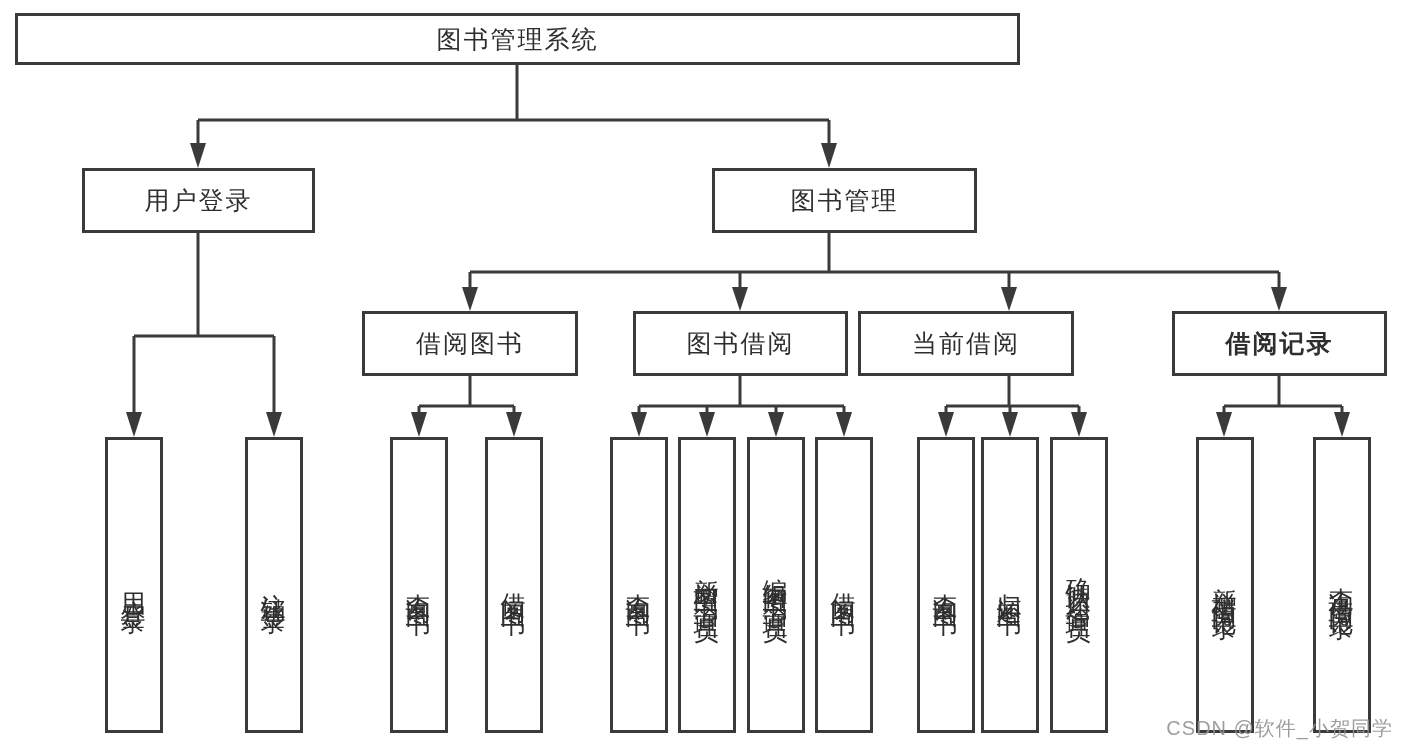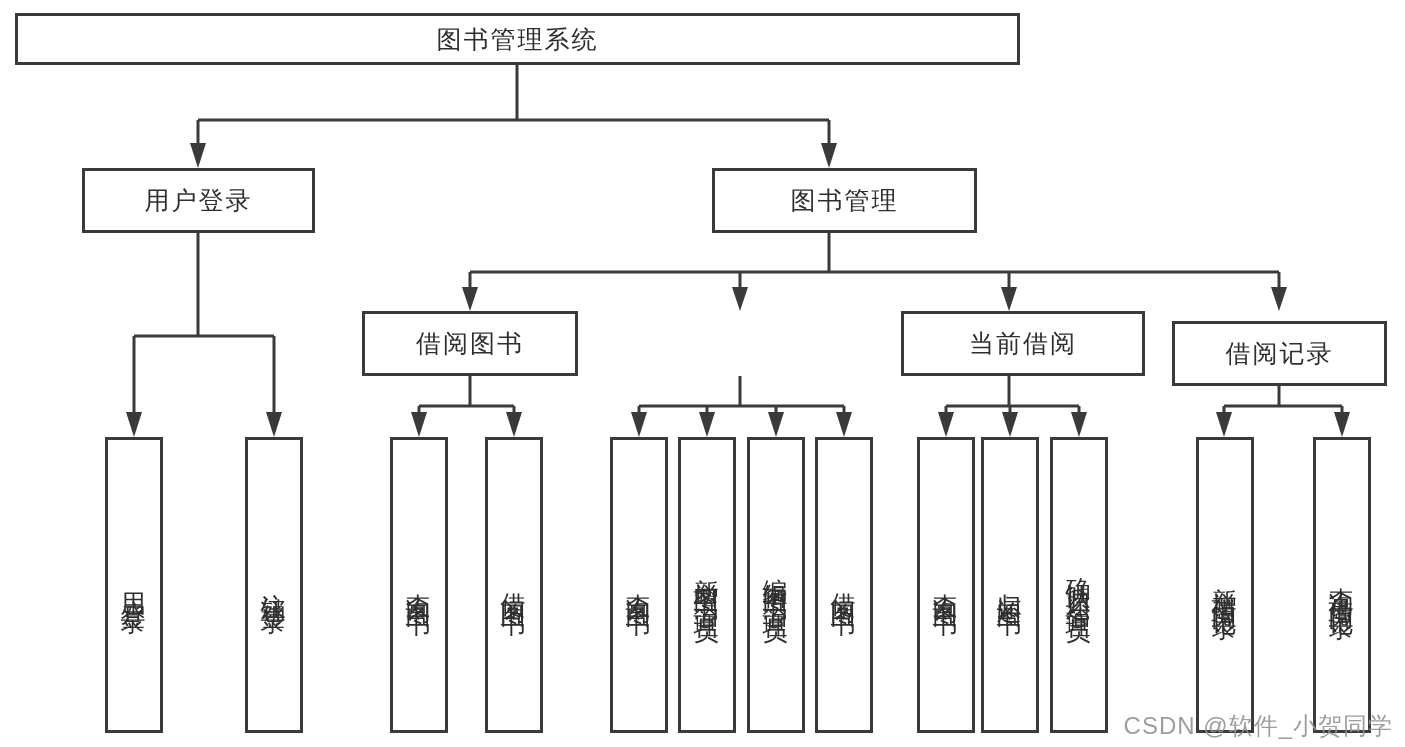--- a/index.html
+++ b/index.html
@@ -38,21 +38,21 @@
     width:58px;height:296px;top:437px;
     writing-mode:vertical-rl;
     text-orientation:mixed;
     letter-spacing:6px;
     white-space:normal;
   }
   .watermark{
     position:absolute;
     right:12px;
     bottom:5px;
-    font-size:24px;
+    font-size:20px;
     letter-spacing:1px;
     color:var(--watermark);
     opacity:.9;
     z-index:5;
   }
 </style>
 </head>
 <body>
 
 <div class="canvas">
@@ -118,22 +118,23 @@
     <polygon class="arrowhead" points="1216,412 1232,412 1224,437"></polygon>
     <polygon class="arrowhead" points="1334,412 1350,412 1342,437"></polygon>
   </svg>
 
   <div class="node root" style="left:15px;top:13px;width:1005px;text-align:right;">图书管理系统</div>
 
   <div class="node hbox" style="left:82px;top:168px;width:233px;">用户登录</div>
   <div class="node hbox" style="left:712px;top:168px;width:265px;">图书管理</div>
 
   <div class="node hbox" style="left:362px;top:311px;width:216px;">借阅图书</div>
-  <div class="node hbox" style="left:901px;top:311px;width:244px;">当前借阅</div>
-  <div class="node hbox" style="left:1172px;top:321px;width:215px;">借阅记录</div>
+  <div class="node hbox" style="left:633px;top:311px;width:215px;">图书借阅</div>
+  <div class="node hbox" style="left:858px;top:311px;width:216px;">当前借阅</div>
+  <div class="node hbox" style="left:1172px;top:311px;width:215px;font-weight:bold;">借阅记录</div>
 
   <div class="node vbox" style="left:105px;">用户登录</div>
   <div class="node vbox" style="left:245px;">注销登录</div>
 
   <div class="node vbox" style="left:390px;">查询图书</div>
   <div class="node vbox" style="left:485px;">借阅图书</div>
 
   <div class="node vbox" style="left:610px;">查询图书</div>
   <div class="node vbox" style="left:678px;">新增图书（管理员）</div>
   <div class="node vbox" style="left:747px;">编辑图书（管理员）</div>

